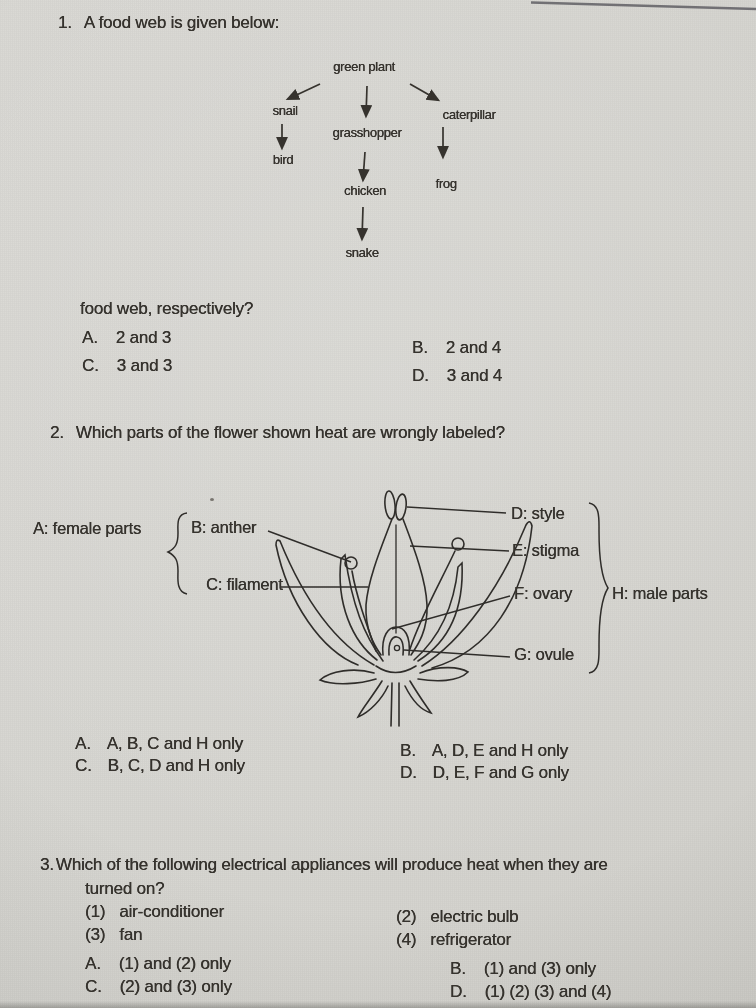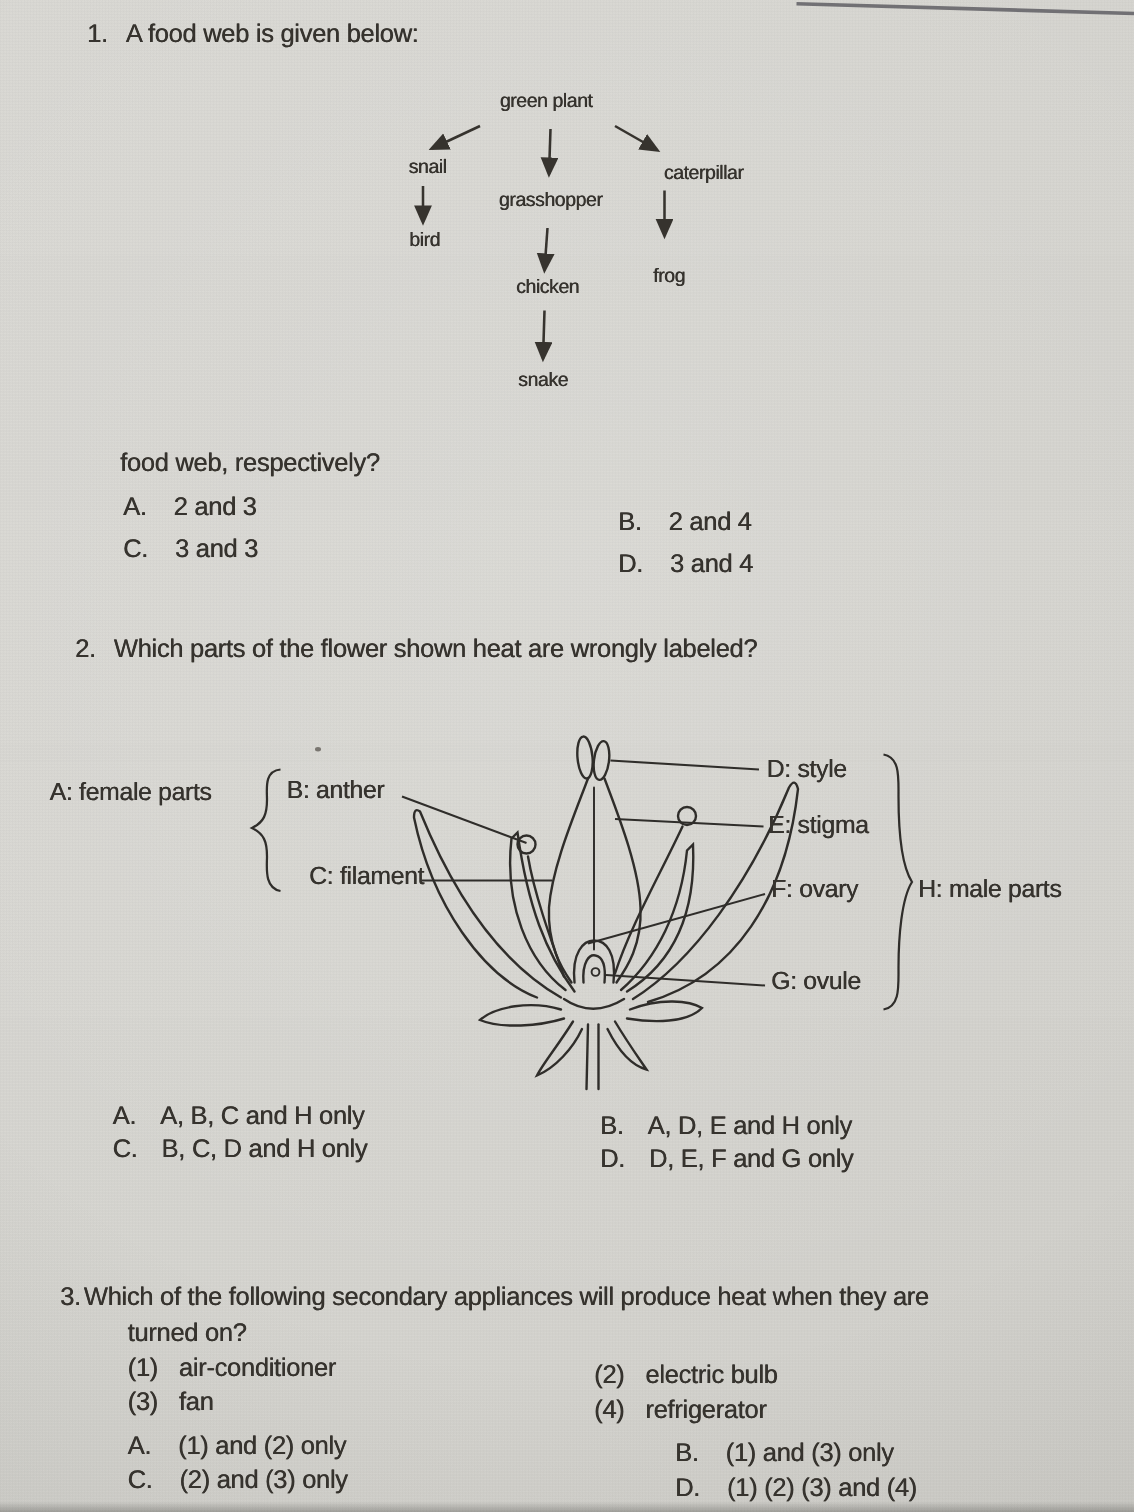--- a/index.html
+++ b/index.html
@@ -212,21 +212,21 @@
     <span>C.</span>
     <span>B, C, D and H only</span>
   </div>
   <div class="abs txt row g16 q2-optD">
     <span>D.</span>
     <span>D, E, F and G only</span>
   </div>
 
   <div class="abs txt row g2 q3-title1">
     <span>3.</span>
-    <span>Which of the following secondary appliances will produce heat when they are</span>
+    <span>Which of the following electrical appliances will produce heat when they are</span>
   </div>
   <div class="abs txt q3-title2">turned on?</div>
 
   <div class="abs txt row g14 q3-i1">
     <span>(1)</span>
     <span>air-conditioner</span>
   </div>
   <div class="abs txt row g14 q3-i2">
     <span>(2)</span>
     <span>electric bulb</span>

